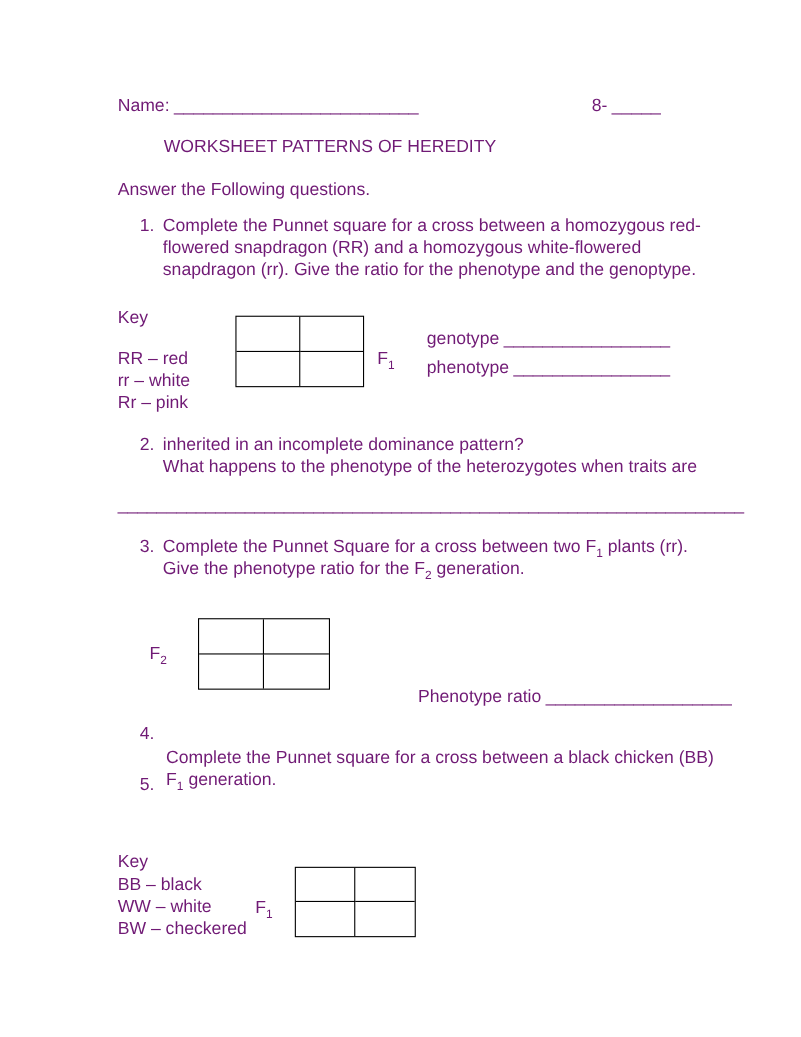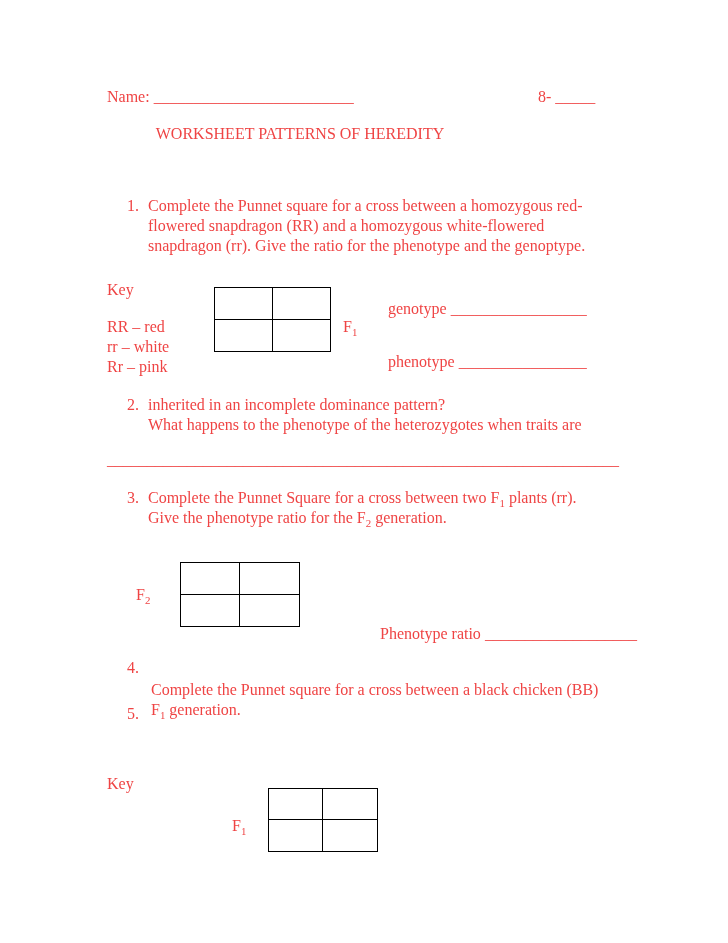--- a/index.html
+++ b/index.html
@@ -2,23 +2,23 @@
 <html><head>
 <meta charset="utf-8">
 <style>
   * { margin:0; padding:0; box-sizing:border-box; }
   html, body { background:#ffffff; }
   .page {
     position:relative;
     width:728px;
     height:943px;
     background:#ffffff;
-    font-family:Liberation Serif, serif;
+    font-family:Liberation Sans, sans-serif;
     font-size:16px;
-    color:#ef4444;
+    color:#701a75;
     overflow:hidden;
   }
   .abs { position:absolute; white-space:nowrap; line-height:19px; }
   .lines { line-height:20px; }
   sub { font-size:68%; line-height:0; }
   .gap { margin-left:4px; }
   .punnett {
     position:absolute;
     display:grid;
     grid-template-columns:1fr 1fr;
@@ -38,20 +38,21 @@
 
   <div class="abs" style="left:107px; top:87px;">
     <span>Name:</span><span class="gap">_________________________</span>
   </div>
   <div class="abs" style="left:538px; top:87px;">
     <span>8-</span><span class="gap">_____</span>
   </div>
 
   <div class="abs center" style="left:0; top:124px; width:600px;">WORKSHEET PATTERNS OF HEREDITY</div>
 
+  <div class="abs" style="left:107px; top:163px;">Answer the Following questions.</div>
 
   <div class="abs" style="left:127px; top:196px;">1.</div>
   <div class="abs lines" style="left:148px; top:196px;">
     <div>Complete the Punnet square for a cross between a homozygous red-</div>
     <div>flowered snapdragon (RR) and a homozygous white-flowered</div>
     <div>snapdragon (rr). Give the ratio for the phenotype and the genoptype.</div>
   </div>
 
   <div class="abs" style="left:107px; top:280px;">Key</div>
   <div class="abs lines" style="left:107px; top:317px;">
@@ -67,21 +68,21 @@
     <div></div>
   </div>
 
   <div class="abs" style="left:343px; top:317px;">
     <span>F</span><sub>1</sub>
   </div>
 
   <div class="abs" style="left:388px; top:299px;">
     <span>genotype</span><span class="gap">_________________</span>
   </div>
-  <div class="abs" style="left:388px; top:352px;">
+  <div class="abs" style="left:388px; top:325px;">
     <span>phenotype</span><span class="gap">________________</span>
   </div>
 
   <div class="abs" style="left:127px; top:395px;">2.</div>
   <div class="abs lines" style="left:148px; top:395px;">
     <div>inherited in an incomplete dominance pattern?</div>
     <div>What happens to the phenotype of the heterozygotes when traits are</div>
   </div>
 
   <div class="abs" style="left:107px; top:450px;">________________________________________________________________</div>
@@ -109,20 +110,25 @@
 
   <div class="abs" style="left:127px; top:658px;">4.</div>
 
   <div class="abs" style="left:127px; top:704px;">5.</div>
   <div class="abs lines" style="left:151px; top:680px;">
     <div>Complete the Punnet square for a cross between a black chicken (BB)</div>
     <div><span>F</span><sub>1</sub><span> generation.</span></div>
   </div>
 
   <div class="abs" style="left:107px; top:774px;">Key</div>
+  <div class="abs lines" style="left:107px; top:795px;">
+    <div>BB – black</div>
+    <div>WW – white</div>
+    <div>BW – checkered</div>
+  </div>
 
   <div class="abs" style="left:232px; top:816px;">
     <span>F</span><sub>1</sub>
   </div>
 
   <div class="punnett" style="left:268px; top:788px; width:110px; height:64px;">
     <div></div>
     <div></div>
     <div></div>
     <div></div>

